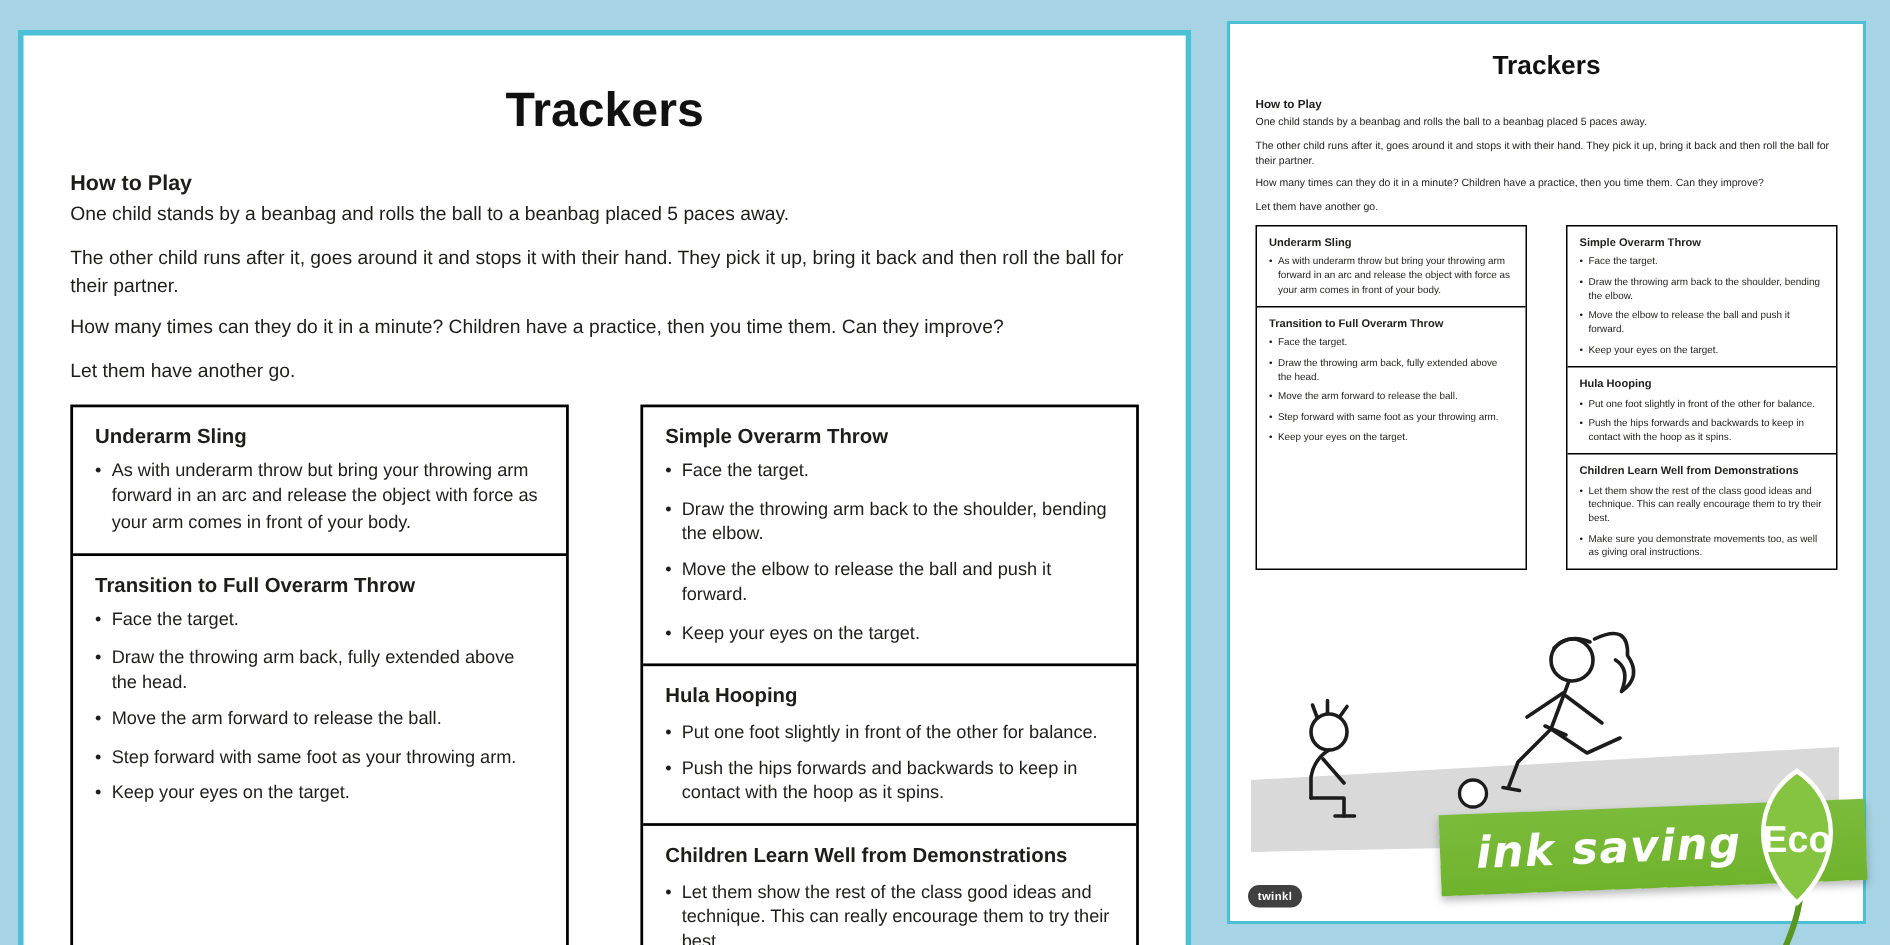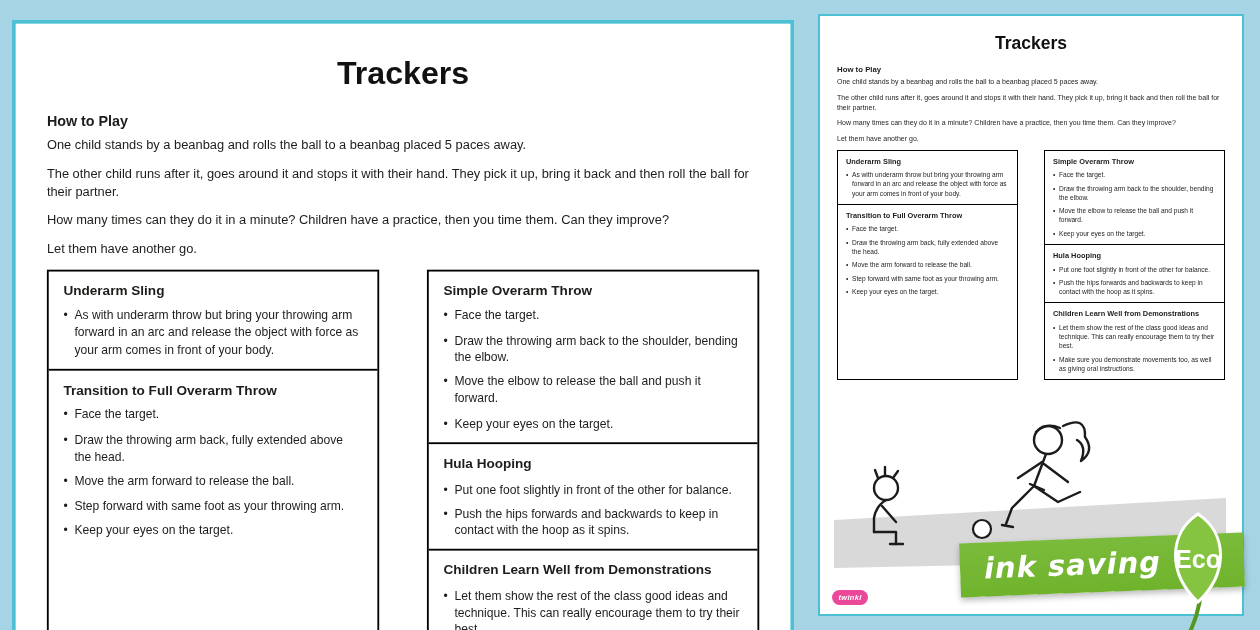--- a/index.html
+++ b/index.html
@@ -43,24 +43,23 @@
     font-size:6.6px; line-height:1.4; margin-bottom:4.2px;
     padding-left:6px; position:relative;
   }
   .bullets li::before{ content:"•"; position:absolute; left:0; top:0; }
   .bullets li:last-child{ margin-bottom:1px; }
 
   .illo{ position:absolute; left:14px; right:14px; bottom:28px; height:176px; width:392px; z-index:1; }
 
   .logo{
     position:absolute; left:12px; bottom:9px; width:36px; height:15px;
-    background:#ec4899; border-radius:9px; color:#fff;
+    background:#404040; border-radius:9px; color:#fff;
     font-size:7.5px; font-weight:bold; text-align:center; line-height:15px;
     letter-spacing:.3px;
-    font-style:italic;
   }
 
   
   .eco{ position:absolute; left:958px; top:528px; width:302px; height:102px; z-index:10; }
   .eco-banner{
     position:absolute; left:2px; top:10px; width:284px; height:54px;
     background:linear-gradient(#7bbb3c, var(--banner-green));
     transform:rotate(-2.2deg);
     box-shadow:0 3px 6px rgba(0,0,0,.28);
   }

